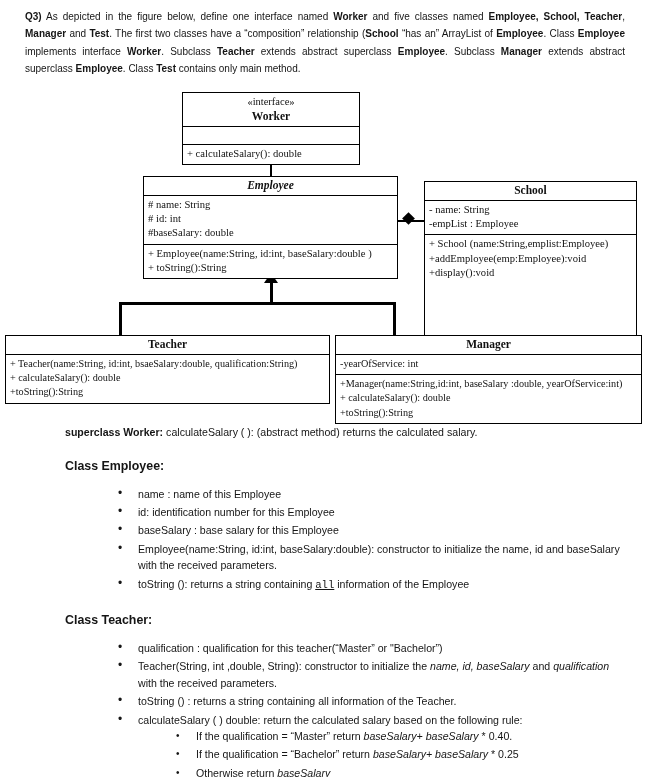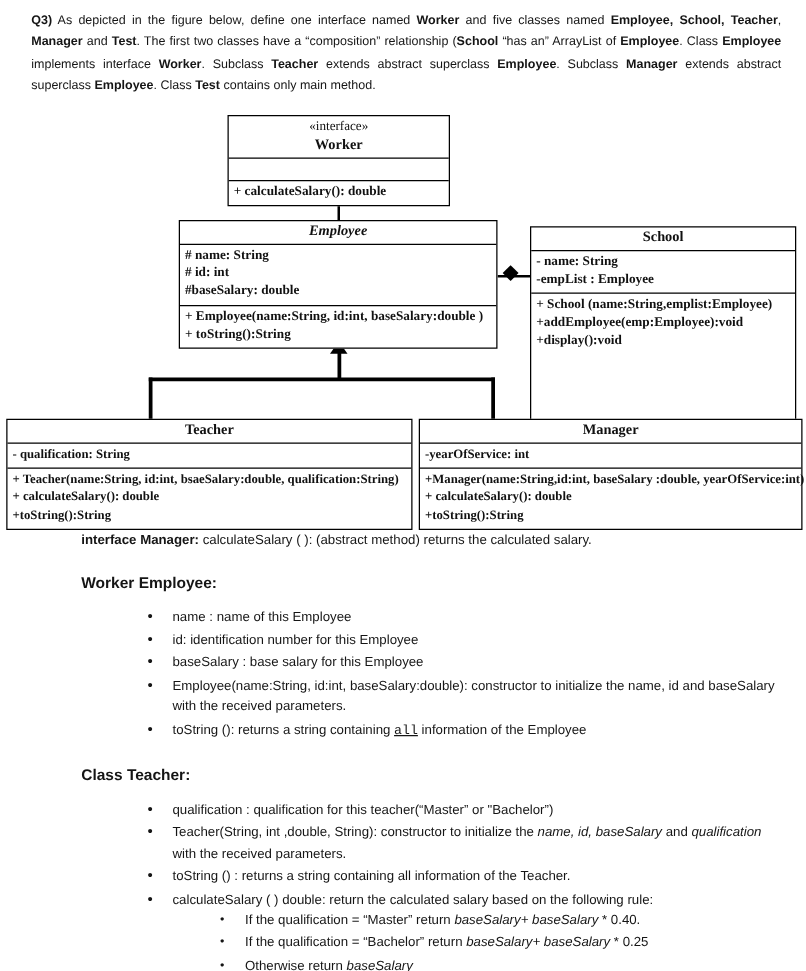--- a/index.html
+++ b/index.html
@@ -60,21 +60,20 @@
     line-height: 12px;
     font-family: "Liberation Serif", serif;
   }
   .uml-sep {
     border-top: 1.2px solid #000;
   }
   .uml-compartment {
     padding: 2px 4px 3px 4px;
     font-size: 10.6px;
     line-height: 14.2px;
-    font-weight: bold;
   }
   .uml-compartment div { white-space: nowrap; }
   .uml-empty { height: 12px; }
 
   
   #box-worker   { left: 182px; top: 4px;   width: 178px; }
   #box-employee { left: 143px; top: 88px;  width: 255px; }
   #box-school   { left: 424px; top: 93px;  width: 213px; height: 222px; }
   #box-teacher  { left: 5px;   top: 247px; width: 325px; }
   #box-manager  { left: 335px; top: 247px; width: 307px; }
@@ -230,23 +229,20 @@
     <div class="uml-sep uml-compartment">
         <div>+ School (name:String,emplist:Employee)</div>
         <div>+addEmployee(emp:Employee):void</div>
         <div>+display():void</div>
       </div>
   </div>
 
   <div class="umlbox" id="box-teacher">
     <div class="uml-title">Teacher</div>
     <div class="uml-sep uml-compartment">
-        <div>- qualification: String</div>
-      </div>
-    <div class="uml-sep uml-compartment">
         <div>+ Teacher(name:String, id:int, bsaeSalary:double, qualification:String)</div>
         <div>+ calculateSalary(): double</div>
         <div>+toString():String</div>
       </div>
   </div>
 
   <div class="umlbox" id="box-manager">
     <div class="uml-title">Manager</div>
     <div class="uml-sep uml-compartment">
         <div>-yearOfService: int</div>
@@ -255,25 +251,25 @@
         <div>+Manager(name:String,id:int, baseSalary :double, yearOfService:int)</div>
         <div>+ calculateSalary(): double</div>
         <div>+toString():String</div>
       </div>
   </div>
 </div>
 
 <div id="prose">
 
   <div class="p-line">
-    <b>interface Manager:</b><span> calculateSalary ( ): (abstract method)  returns the calculated salary.</span>
+    <b>superclass Worker:</b><span> calculateSalary ( ): (abstract method)  returns the calculated salary.</span>
   </div>
 
   <div class="gap-md"></div>
-  <div class="heading">Worker Employee:</div>
+  <div class="heading">Class Employee:</div>
   <div class="gap-sm"></div>
 
   <ul class="bullets">
     <li>name : name of this Employee</li>
     <li>id: identification number for this Employee</li>
     <li>baseSalary : base salary for this Employee</li>
     <li>Employee(name:String, id:int, baseSalary:double): constructor to initialize the name, id and baseSalary with the received parameters.</li>
     <li><span>toString (): returns a string containing </span><u>all</u><span> information of the  Employee</span></li>
   </ul>
 

